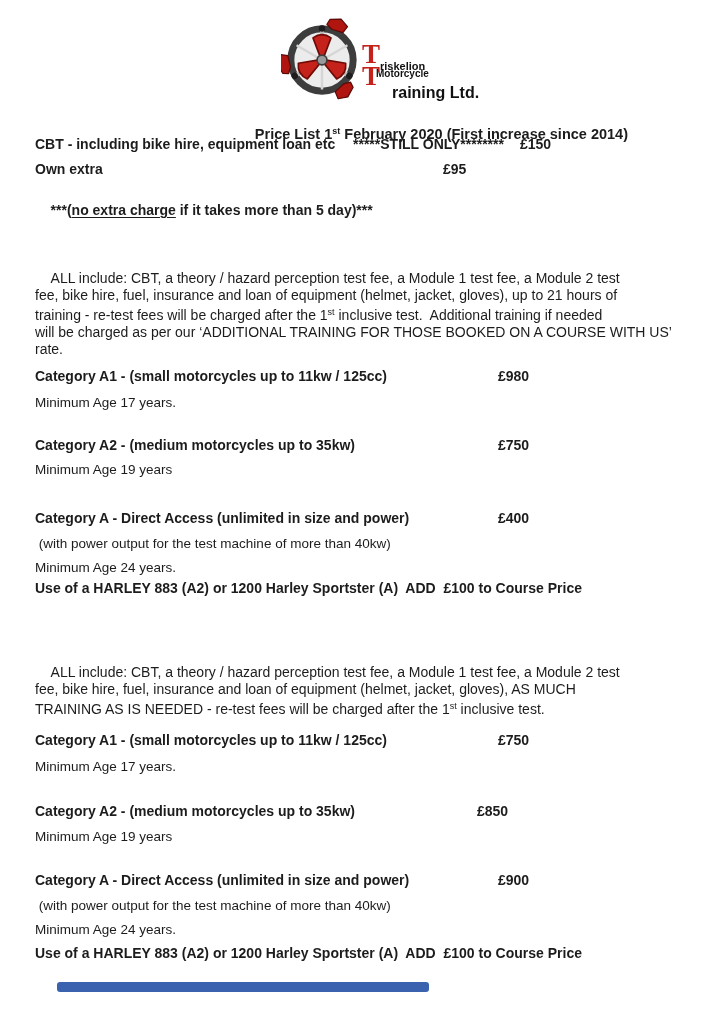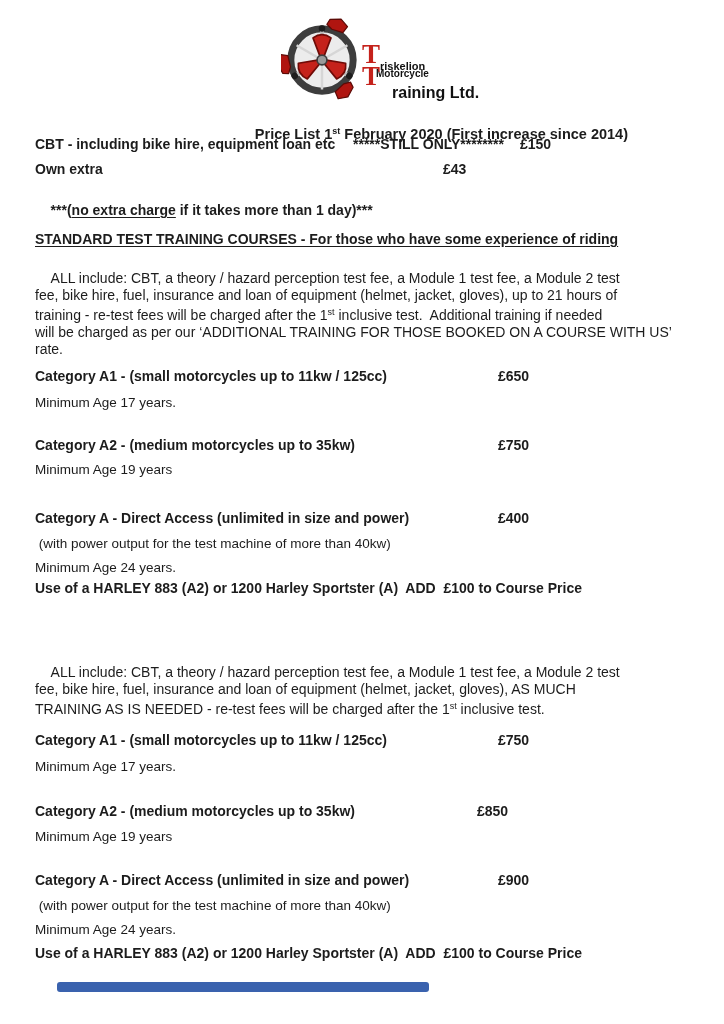--- a/index.html
+++ b/index.html
@@ -67,38 +67,37 @@
 
   <div class="abs title-row" style="top:110px;">
     <span>Price List 1</span><span class="sup">st</span><span> February 2020 (First increase since 2014)</span>
   </div>
 
   <div class="abs line b" style="left:35px;top:136px;">CBT - including bike hire, equipment loan etc</div>
   <div class="abs line b" style="left:353px;top:136px;">*****STILL ONLY********</div>
   <div class="abs price" style="left:520px;top:136px;">£150</div>
 
   <div class="abs line b" style="left:35px;top:161px;">Own extra</div>
-  <div class="abs price" style="left:443px;top:161px;">£43</div>
+  <div class="abs price" style="left:443px;top:161px;">£95</div>
 
   <div class="abs line b" style="left:35px;top:186px;">
-    <span>***(</span><span class="u">no extra charge</span><span> if it takes more than 1 day)***</span>
+    <span>***(</span><span class="u">no extra charge</span><span> if it takes more than 5 day)***</span>
   </div>
 
-  <div class="abs heading" style="left:35px;top:231px;">STANDARD TEST TRAINING COURSES - For those who have some experience of riding</div>
 
   <div class="abs para" style="left:35px;top:253px;">
     <span>ALL include: CBT, a theory / hazard perception test fee, a Module 1 test fee, a Module 2 test
 fee, bike hire, fuel, insurance and loan of equipment (helmet, jacket, gloves), up to 21 hours of
 training - re-test fees will be charged after the 1</span><span class="sup">st</span><span> inclusive test.  Additional training if needed
 will be charged as per our ‘ADDITIONAL TRAINING FOR THOSE BOOKED ON A COURSE WITH US’
 rate.</span>
   </div>
 
   <div class="abs line b" style="left:35px;top:368px;">Category A1 - (small motorcycles up to 11kw / 125cc)</div>
-  <div class="abs price" style="left:498px;top:368px;">£650</div>
+  <div class="abs price" style="left:498px;top:368px;">£980</div>
   <div class="abs small" style="left:35px;top:395px;">Minimum Age 17 years.</div>
 
   <div class="abs line b" style="left:35px;top:437px;">Category A2 - (medium motorcycles up to 35kw)</div>
   <div class="abs price" style="left:498px;top:437px;">£750</div>
   <div class="abs small" style="left:35px;top:462px;">Minimum Age 19 years</div>
 
   <div class="abs line b" style="left:35px;top:510px;">Category A - Direct Access (unlimited in size and power)</div>
   <div class="abs price" style="left:498px;top:510px;">£400</div>
   <div class="abs small" style="left:35px;top:536px;"> (with power output for the test machine of more than 40kw)</div>
   <div class="abs small" style="left:35px;top:560px;">Minimum Age 24 years.</div>

